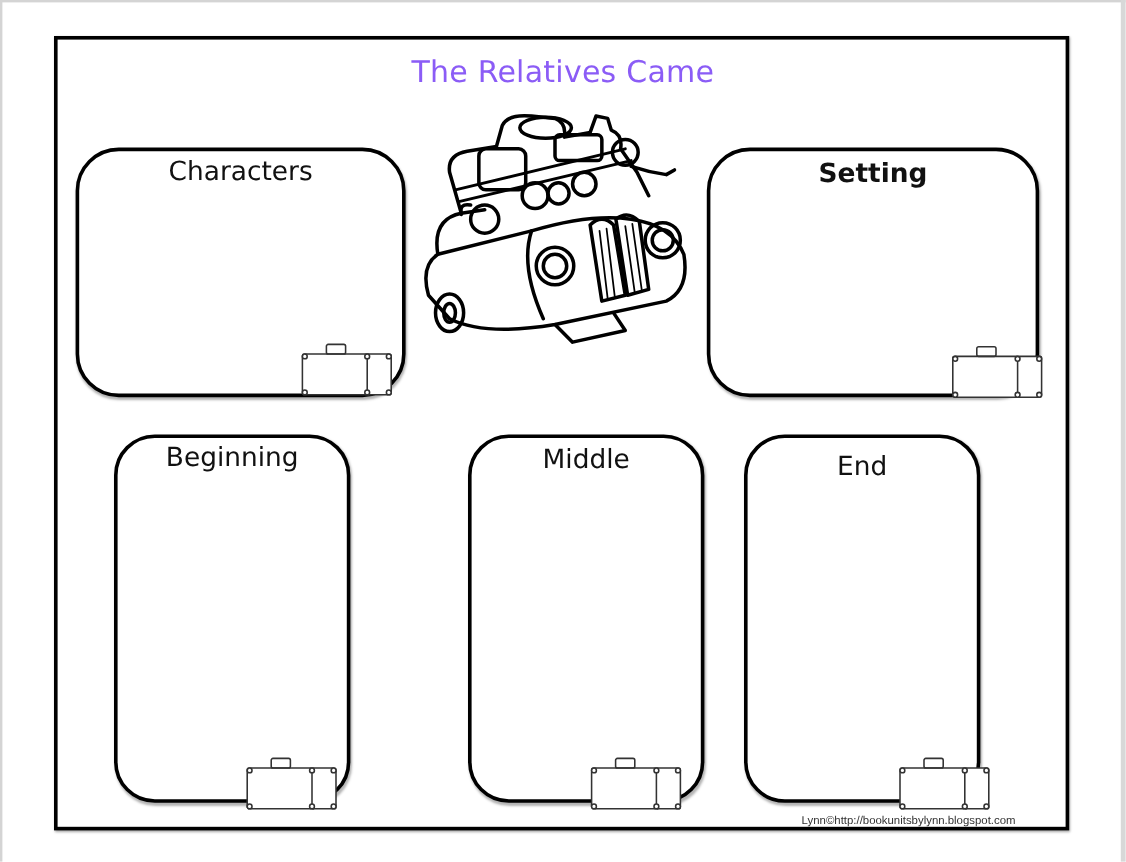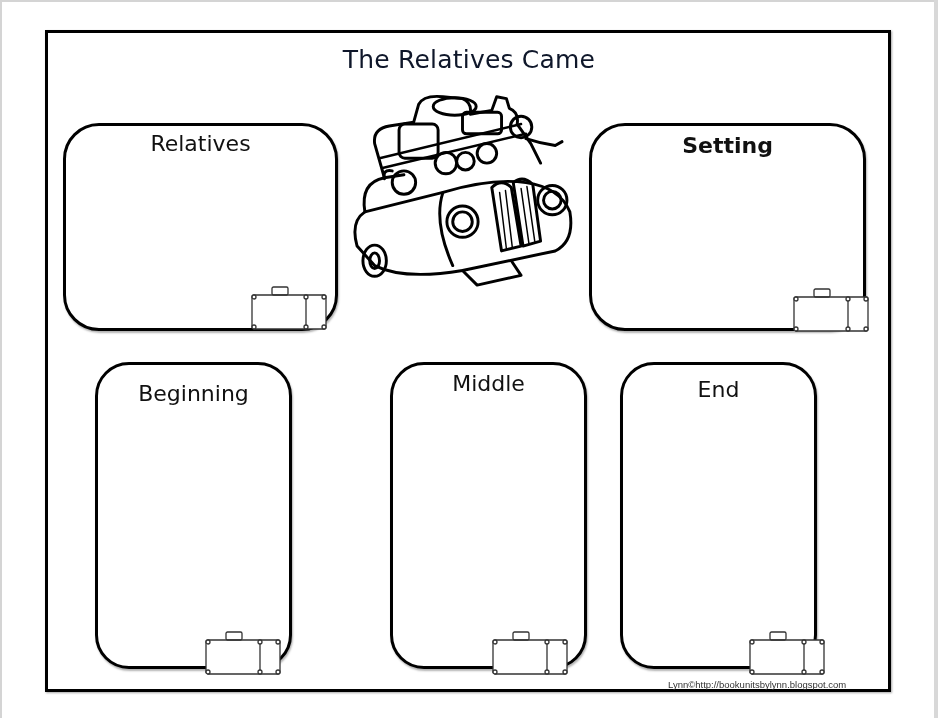--- a/index.html
+++ b/index.html
@@ -11,21 +11,21 @@
     .page-edge-left { position: absolute; left: 0; top: 0; width: 2px; height: 718px; background: #d4d4d4; }
     .page-edge-top { position: absolute; left: 0; top: 0; width: 938px; height: 2px; background: #d4d4d4; }
     .page-edge-right { position: absolute; right: 0; top: 0; width: 4px; height: 718px; background: #d8d8d8; }
 
     .frame {
       position: absolute; left: 45px; top: 30px; width: 840px; height: 656px;
       border: 3px solid #000; box-shadow: 1px 1px 2px rgba(0,0,0,0.35);
     }
     .title {
       position: absolute; left: 0; top: 45px; width: 938px; text-align: center;
-      font-size: 25px; color: #0f172a; letter-spacing: 0.2px;
+      font-size: 25px; color: #8b5cf6; letter-spacing: 0.2px;
     }
     .box {
       position: absolute; border: 3px solid #000; background: #fff;
       box-shadow: 1px 2px 2px rgba(0,0,0,0.3);
     }
     .box-label {
       position: absolute; left: 0; right: 0; text-align: center;
       font-size: 22px; color: #111;
     }
     .suitcase { position: absolute; }
@@ -76,21 +76,21 @@
   <circle cx="120" cy="140" r="10"></circle>
   <circle cx="212" cy="118" r="15"></circle>
   <circle cx="212" cy="118" r="9"></circle>
 
   <ellipse cx="30" cy="180" rx="12" ry="16"></ellipse>
   <ellipse cx="30" cy="180" rx="5" ry="8"></ellipse>
   <path d="M120 190 L135 205 L180 195 L170 180"></path>
 </svg>
 
 <div class="box" style="left:63px; top:123px; width:269px; height:202px; border-radius:36px;">
-  <div class="box-label" style="top:5px;">Relatives</div>
+  <div class="box-label" style="top:5px;">Characters</div>
 </div>
 <svg class="suitcase" style="left:250px; top:283px;" width="78" height="50" viewBox="0 0 78 50" fill="#fff" stroke="#333" stroke-width="1.3">
   <rect x="2" y="12" width="56" height="34" rx="2"></rect>
   <rect x="56" y="12" width="20" height="34" rx="2"></rect>
   <rect x="22" y="4" width="16" height="8" rx="1.5" fill="none"></rect>
   <circle cx="4" cy="14" r="2"></circle>
     <circle cx="56" cy="14" r="2"></circle>
     <circle cx="4" cy="44" r="2"></circle>
     <circle cx="56" cy="44" r="2"></circle>
     <circle cx="74" cy="14" r="2"></circle>
@@ -106,21 +106,21 @@
   <rect x="22" y="4" width="16" height="8" rx="1.5" fill="none"></rect>
   <circle cx="4" cy="14" r="2"></circle>
     <circle cx="56" cy="14" r="2"></circle>
     <circle cx="4" cy="44" r="2"></circle>
     <circle cx="56" cy="44" r="2"></circle>
     <circle cx="74" cy="14" r="2"></circle>
     <circle cx="74" cy="44" r="2"></circle>
 </svg>
 
 <div class="box" style="left:95px; top:362px; width:191px; height:301px; border-radius:34px;">
-  <div class="box-label" style="top:16px;">Beginning</div>
+  <div class="box-label" style="top:4px;">Beginning</div>
 </div>
 <svg class="suitcase" style="left:204px; top:628px;" width="78" height="50" viewBox="0 0 78 50" fill="#fff" stroke="#333" stroke-width="1.3">
   <rect x="2" y="12" width="56" height="34" rx="2"></rect>
   <rect x="56" y="12" width="20" height="34" rx="2"></rect>
   <rect x="22" y="4" width="16" height="8" rx="1.5" fill="none"></rect>
   <circle cx="4" cy="14" r="2"></circle>
     <circle cx="56" cy="14" r="2"></circle>
     <circle cx="4" cy="44" r="2"></circle>
     <circle cx="56" cy="44" r="2"></circle>
     <circle cx="74" cy="14" r="2"></circle>

